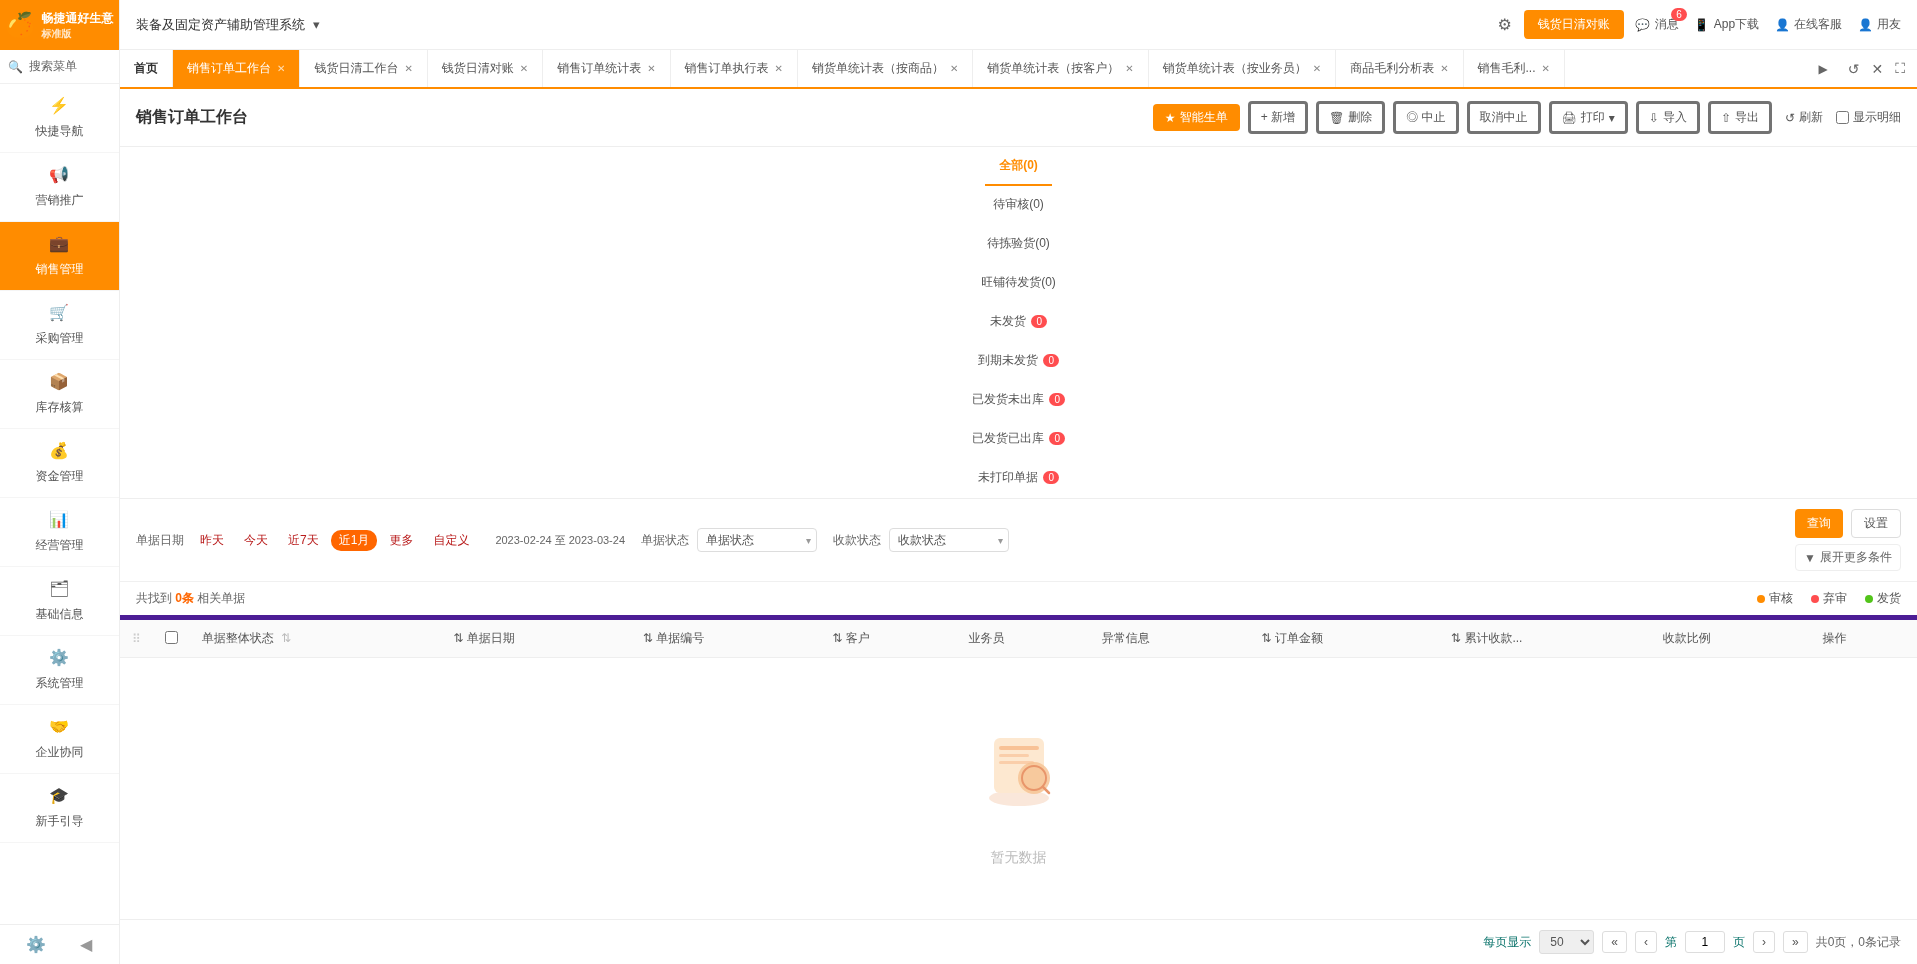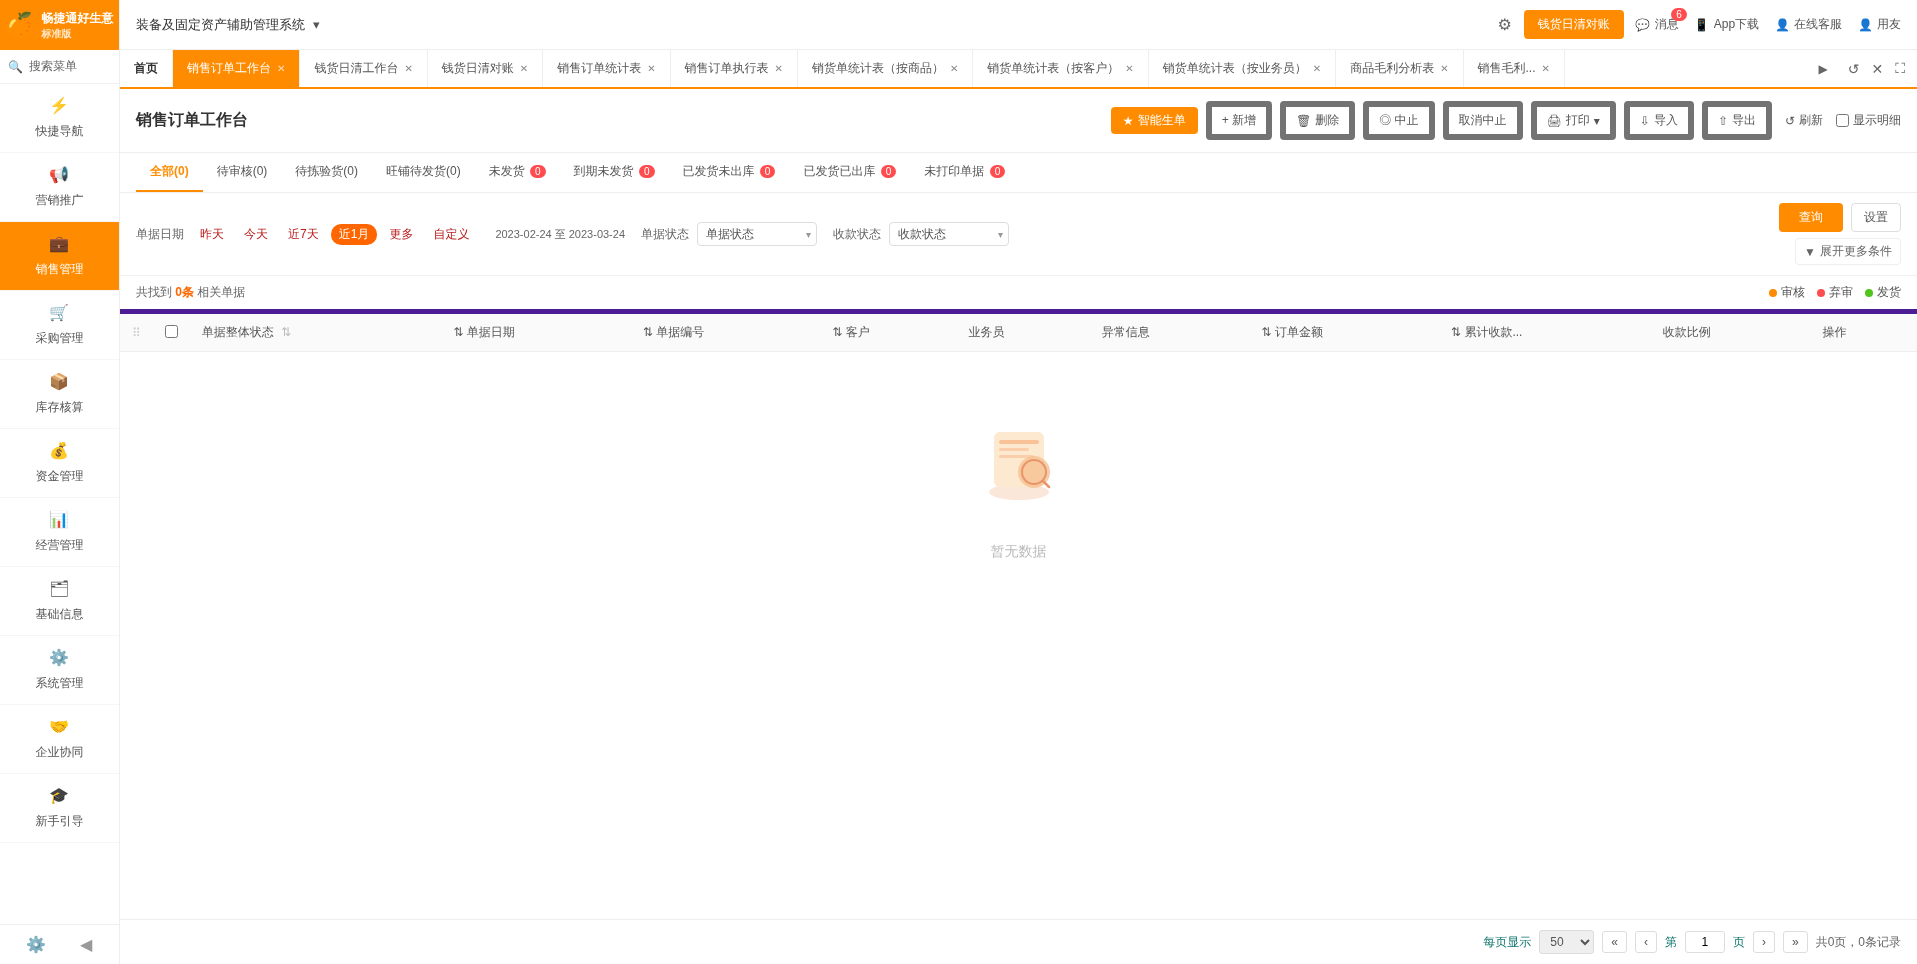--- a/index.html
+++ b/index.html
@@ -39,51 +39,51 @@
     .tabbar-actions span { cursor: pointer; color: #666; font-size: 14px; padding: 4px; }
 
     
     .content { flex: 1; overflow: auto; padding: 0; background: #f5f5f5; display: flex; flex-direction: column; }
 
     
     .page-header { background: #fff; padding: 12px 16px; display: flex; align-items: center; justify-content: space-between; border-bottom: 1px solid #eee; }
     .page-title { font-size: 16px; font-weight: bold; color: #333; }
     .page-actions { display: flex; align-items: center; gap: 8px; }
     .btn-smart { background: #ff8c00; color: white; border: none; padding: 5px 12px; border-radius: 4px; cursor: pointer; font-size: 12px; display: flex; align-items: center; gap: 4px; }
-    .btn-action { background: #fff; color: #555; border: 6px solid #737373; padding: 5px 10px; border-radius: 4px; cursor: pointer; font-size: 12px; display: flex; align-items: center; gap: 4px; }
+    .btn-action { background: #fff; color: #555; border: 3px solid #737373; padding: 5px 10px; border-radius: 4px; cursor: pointer; font-size: 12px; display: flex; align-items: center; gap: 4px; }
     .btn-refresh { background: transparent; border: none; color: #555; cursor: pointer; padding: 5px; display: flex; align-items: center; gap: 4px; font-size: 12px; }
     .checkbox-label { display: flex; align-items: center; gap: 4px; color: #555; cursor: pointer; font-size: 12px; }
 
     
-    .subtab-bar { background: #fff; padding: 0 16px; display: flex; align-items: center; gap: 0; border-bottom: 1px solid #eee; }
+    .subtab-bar { background: #fff; padding: 0 16px; display: flex; align-items: center; gap: 0; border-bottom: 1px solid #eee; flex-direction: column; }
     .subtab { padding: 10px 14px; cursor: pointer; color: #555; font-size: 12px; border-bottom: 2px solid transparent; }
     .subtab.active { color: #ff8c00; border-bottom-color: #ff8c00; font-weight: bold; }
     .subtab .count-badge { background: #ff4d4f; color: white; border-radius: 8px; padding: 1px 5px; font-size: 10px; margin-left: 2px; }
 
     
     .filter-bar { background: #fff; padding: 10px 16px; display: flex; align-items: center; gap: 16px; border-bottom: 1px solid #f0f0f0; flex-wrap: wrap; }
     .filter-group { display: flex; align-items: center; gap: 8px; }
     .filter-label { color: #666; font-size: 12px; white-space: nowrap; }
     .filter-date-range { font-size: 11px; color: #666; margin-left: 10px; }
     .filter-quick { display: flex; align-items: center; gap: 4px; }
     .filter-quick-btn { padding: 2px 8px; border-radius: 3px; cursor: pointer; font-size: 12px; color: #b91c1c; background: transparent; border: none; }
     .filter-quick-btn.active { background: #ff6600; color: white; border-radius: 10px; padding: 2px 8px; }
     .filter-select { border: 1px solid #ddd; padding: 4px 24px 4px 8px; border-radius: 4px; font-size: 12px; color: #555; background: #fff; cursor: pointer; appearance: none; min-width: 120px; }
     .filter-select-wrap { position: relative; display: flex; align-items: center; }
     .filter-select-wrap::after { content: '▾'; position: absolute; right: 6px; color: #999; pointer-events: none; font-size: 10px; }
     .expand-btn { display: flex; align-items: center; gap: 4px; color: #666; cursor: pointer; font-size: 12px; padding: 4px 8px; border: 1px solid #eee; border-radius: 4px; background: #fff; }
-    .query-btn { background: #ff8c00; color: white; border: none; padding: 5px 20px; border-radius: 4px; cursor: pointer; font-size: 12px; }
+    .query-btn { background: #ff8c00; color: white; border: none; padding: 5px 12px; border-radius: 4px; cursor: pointer; font-size: 12px; }
     .set-btn { background: #fff; color: #555; border: 1px solid #ddd; padding: 5px 12px; border-radius: 4px; cursor: pointer; font-size: 12px; }
 
     
     .table-area { flex: 1; background: #fff; margin: 0; overflow: auto; }
     .table-toolbar { padding: 8px 16px; display: flex; align-items: center; justify-content: space-between; border-bottom: 5px solid #4c1d95; }
     .table-count { color: #666; font-size: 12px; }
     .table-count .highlight { color: #ff6600; font-weight: bold; }
-    .table-bulk-actions { display: flex; align-items: center; gap: 12px; }
+    .table-bulk-actions { display: flex; align-items: center; gap: 18px; }
     .bulk-action-btn { display: flex; align-items: center; gap: 4px; color: #555; cursor: pointer; font-size: 12px; }
     .bulk-action-btn .dot { width: 8px; height: 8px; border-radius: 50%; display: inline-block; }
     .dot-orange { background: #ff8c00; }
     .dot-red { background: #ff4d4f; }
     .dot-green { background: #52c41a; }
 
     table { width: 100%; border-collapse: collapse; font-size: 12px; }
     thead { background: #fafafa; }
     thead th { padding: 10px 12px; text-align: left; color: #555; font-weight: normal; border-bottom: 1px solid #eee; white-space: nowrap; }
     thead th .sort-icon { color: #bbb; margin-left: 4px; }

